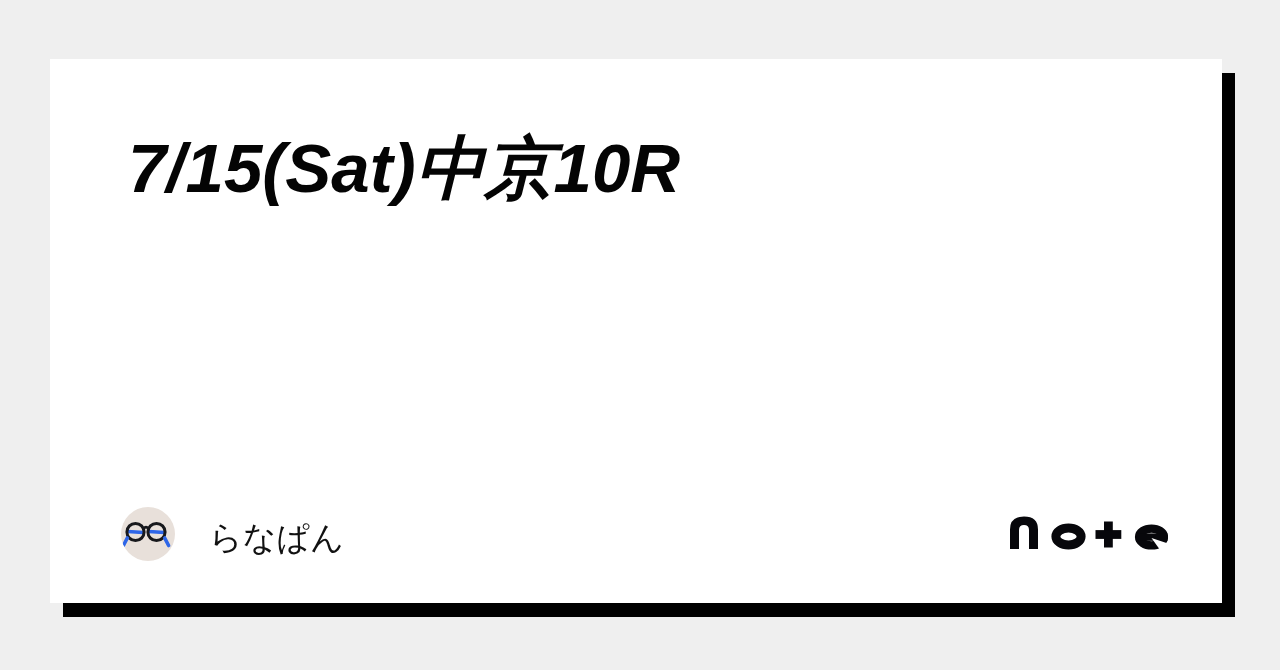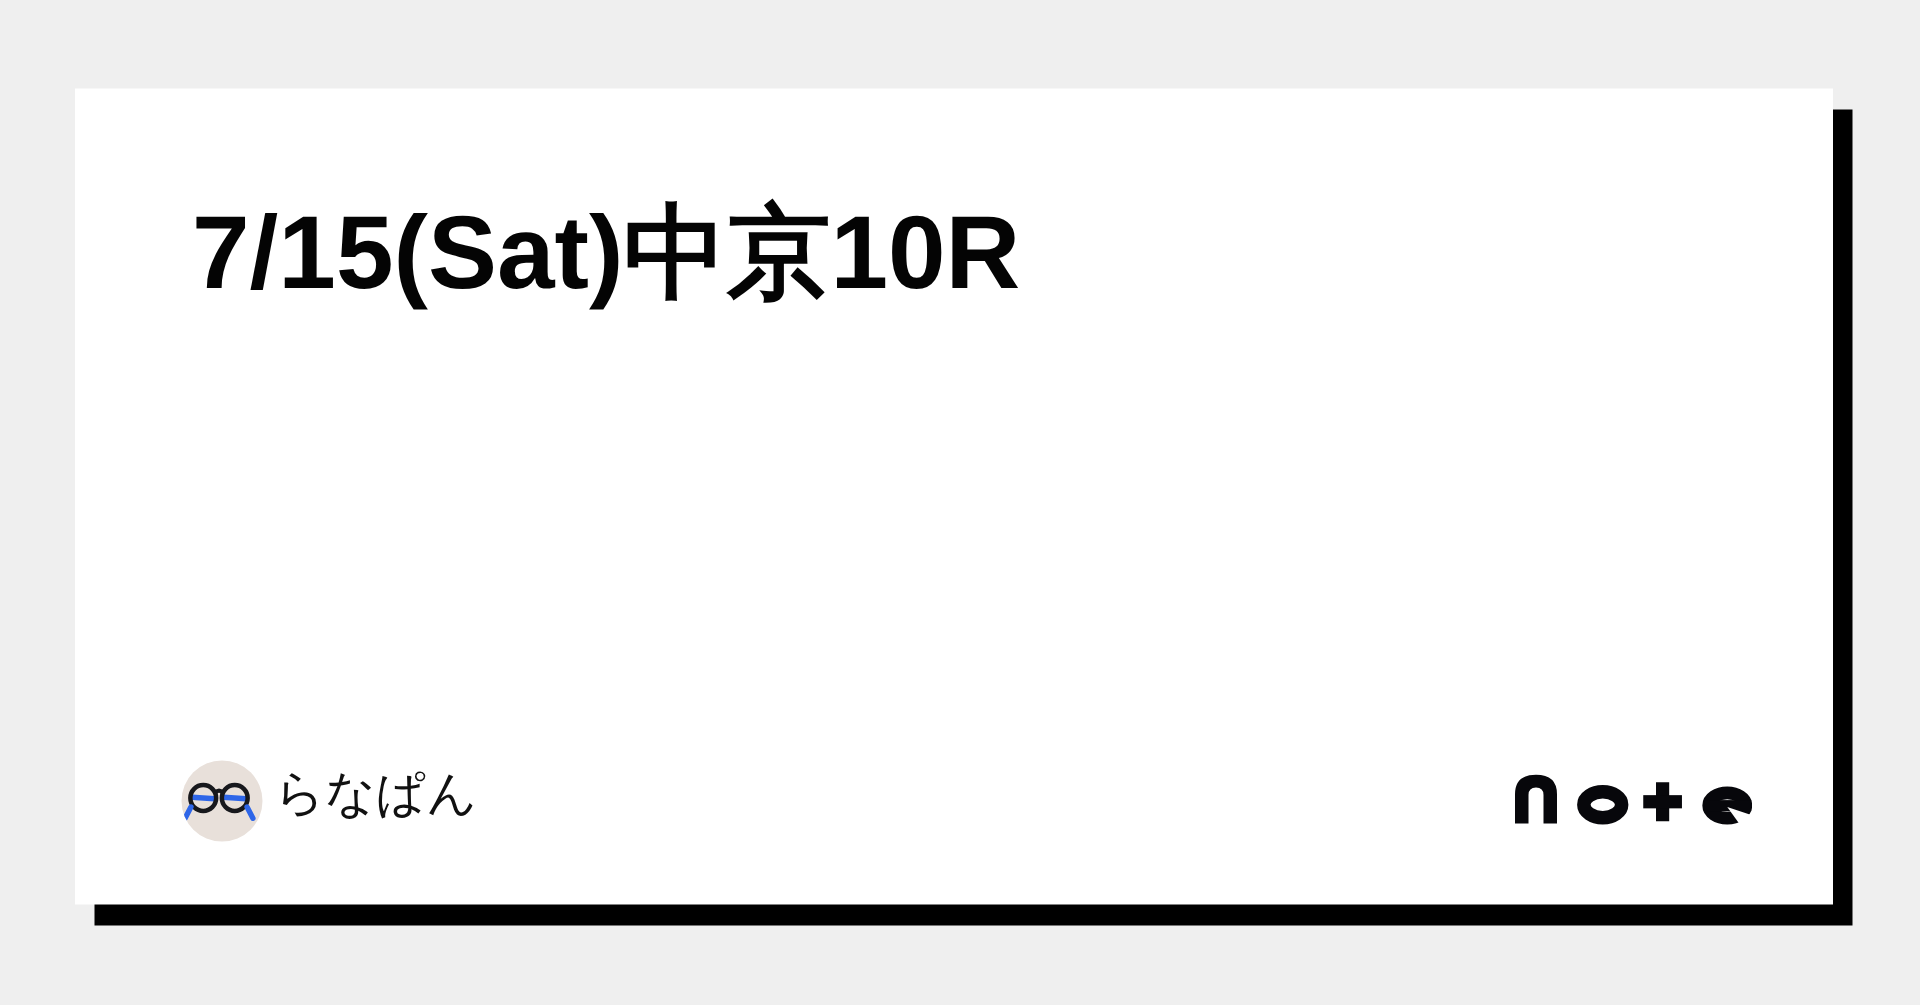--- a/index.html
+++ b/index.html
@@ -27,29 +27,30 @@
     position: absolute;
     left: 78px;
     top: 75px;
     margin: 0;
     font-size: 69px;
     line-height: 1;
     font-weight: 700;
     letter-spacing: 0;
     color: var(--title-color, #040404);
     white-space: nowrap;
+    font-style: italic;
   }
   .author-row {
     position: absolute;
     left: 71px;
     bottom: 42px;
     height: 54px;
     display: flex;
-    align-items: flex-start;
-    gap: 8px;
+    align-items: flex-end;
+    gap: 34px;
   }
   .avatar {
     width: 54px;
     height: 54px;
     border-radius: 50%;
     background: var(--avatar-bg, #e8e0da);
     display: flex;
     align-items: center;
     justify-content: center;
     flex: 0 0 auto;

